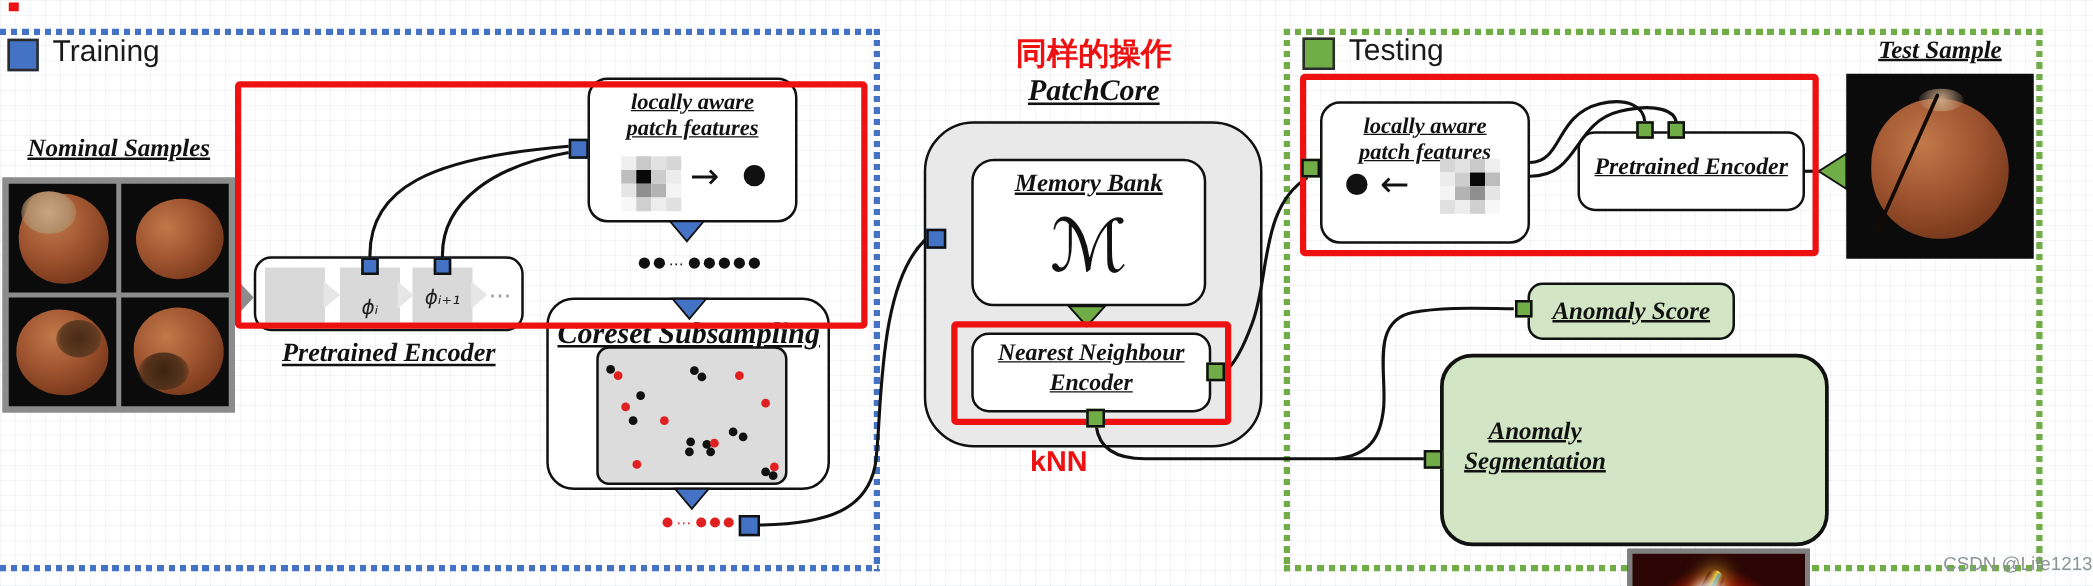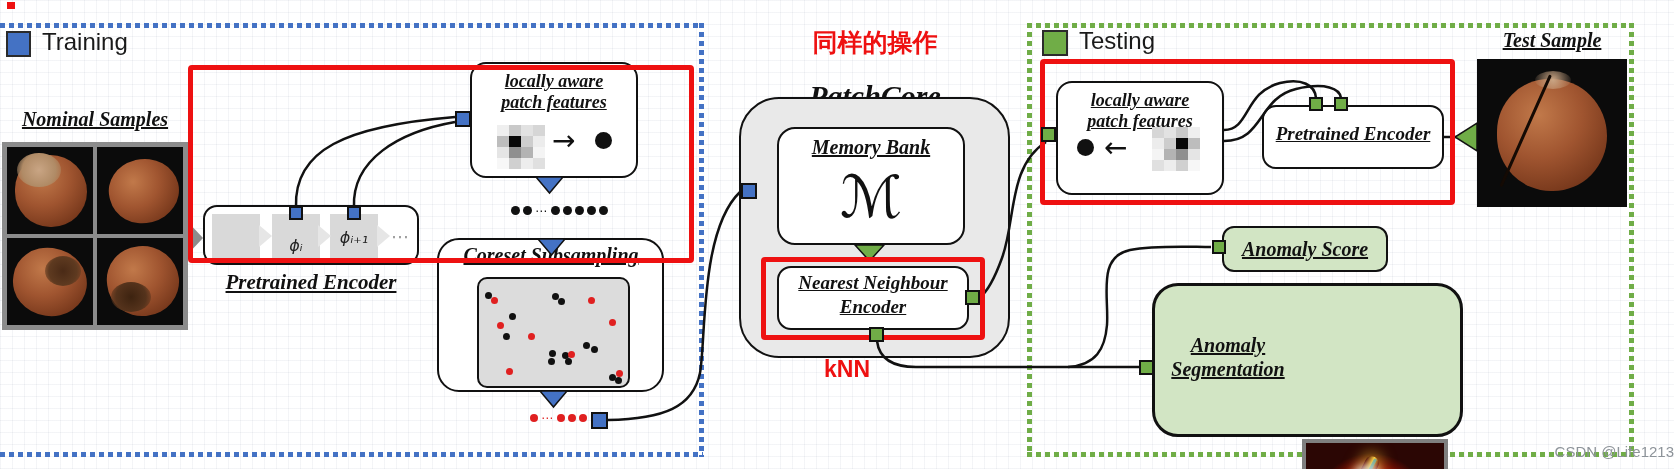--- a/index.html
+++ b/index.html
@@ -140,21 +140,21 @@
       <span class="d" style="width: 9px; height: 9px; background: rgb(17, 17, 17);"></span>
       <span class="sep" style="color: rgb(17, 17, 17);">⋯</span>
       <span class="d" style="width: 9px; height: 9px; background: rgb(17, 17, 17);"></span>
       <span class="d" style="width: 9px; height: 9px; background: rgb(17, 17, 17);"></span>
       <span class="d" style="width: 9px; height: 9px; background: rgb(17, 17, 17);"></span>
       <span class="d" style="width: 9px; height: 9px; background: rgb(17, 17, 17);"></span>
       <span class="d" style="width: 9px; height: 9px; background: rgb(17, 17, 17);"></span>
     </div>
 
   <div class="abs dbox" style="left:437px;top:238px;width:227px;height:154px;border-radius:22px;"></div>
-  <div class="abs serifi center" style="left:440px;top:244px;width:222px;font-size:20px;">Coreset Subsampling</div>
+  <div class="abs serifi center" style="left:440px;top:254px;width:222px;font-size:24px;">Coreset Subsampling</div>
   <div class="abs" id="coreset-panel" style="left:477px;top:277px;width:153px;height:111px;background:#dcdcdc;border:2px solid #111;border-radius:10px;box-sizing:border-box;">
       <div style="position: absolute; left: 4%; top: 12%; width: 7px; height: 7px; border-radius: 50%; background: rgb(17, 17, 17);"></div>
       <div style="position: absolute; left: 8%; top: 17%; width: 7px; height: 7px; border-radius: 50%; background: rgb(224, 32, 32);"></div>
       <div style="position: absolute; left: 49%; top: 13%; width: 7px; height: 7px; border-radius: 50%; background: rgb(17, 17, 17);"></div>
       <div style="position: absolute; left: 53%; top: 18%; width: 7px; height: 7px; border-radius: 50%; background: rgb(17, 17, 17);"></div>
       <div style="position: absolute; left: 73%; top: 17%; width: 7px; height: 7px; border-radius: 50%; background: rgb(224, 32, 32);"></div>
       <div style="position: absolute; left: 20%; top: 32%; width: 7px; height: 7px; border-radius: 50%; background: rgb(17, 17, 17);"></div>
       <div style="position: absolute; left: 12%; top: 40%; width: 7px; height: 7px; border-radius: 50%; background: rgb(224, 32, 32);"></div>
       <div style="position: absolute; left: 87%; top: 37%; width: 7px; height: 7px; border-radius: 50%; background: rgb(224, 32, 32);"></div>
       <div style="position: absolute; left: 16%; top: 50%; width: 7px; height: 7px; border-radius: 50%; background: rgb(17, 17, 17);"></div>
@@ -177,21 +177,21 @@
       <span class="sep" style="color: rgb(224, 32, 32);">⋯</span>
       <span class="d" style="width: 8px; height: 8px; background: rgb(224, 32, 32);"></span>
       <span class="d" style="width: 8px; height: 8px; background: rgb(224, 32, 32);"></span>
       <span class="d" style="width: 8px; height: 8px; background: rgb(224, 32, 32);"></span>
     </div>
   <div class="abs conn blue" style="left:591px;top:412px;width:17px;height:17px;"></div>
 
   <div class="abs redrect" style="left:188px;top:65px;width:506px;height:198px;"></div>
 
   <div class="abs center redtext" style="left:755px;top:26px;width:240px;font-size:25px;font-weight:600;">同样的操作</div>
-  <div class="abs serifi center" style="left:755px;top:60px;width:240px;font-size:30px;margin-top:19px;">PatchCore</div>
+  <div class="abs serifi center" style="left:755px;top:60px;width:240px;font-size:24px;">PatchCore</div>
 
   <div class="abs" style="left:739px;top:97px;width:271px;height:261px;background:#e9e9e9;border:2.5px solid #111;border-radius:40px;box-sizing:border-box;"></div>
   <div class="abs conn blue" style="left:741px;top:183px;width:16px;height:16px;"></div>
 
   <div class="abs dbox" style="left:777px;top:127px;width:188px;height:118px;border-radius:18px;"></div>
   <div class="abs serifi center" style="left:777px;top:136px;width:188px;font-size:20px;">Memory Bank</div>
   <div class="abs center" style="left:777px;top:152px;width:188px;height:90px;font-size:58px;font-family:'DejaVu Sans',sans-serif;font-style:italic;">ℳ</div>
 
   <div class="abs dbox" style="left:777px;top:266px;width:192px;height:64px;border-radius:14px;"></div>
   <div class="abs serifi center" style="left:777px;top:272px;width:192px;font-size:19px;">Nearest Neighbour</div>

